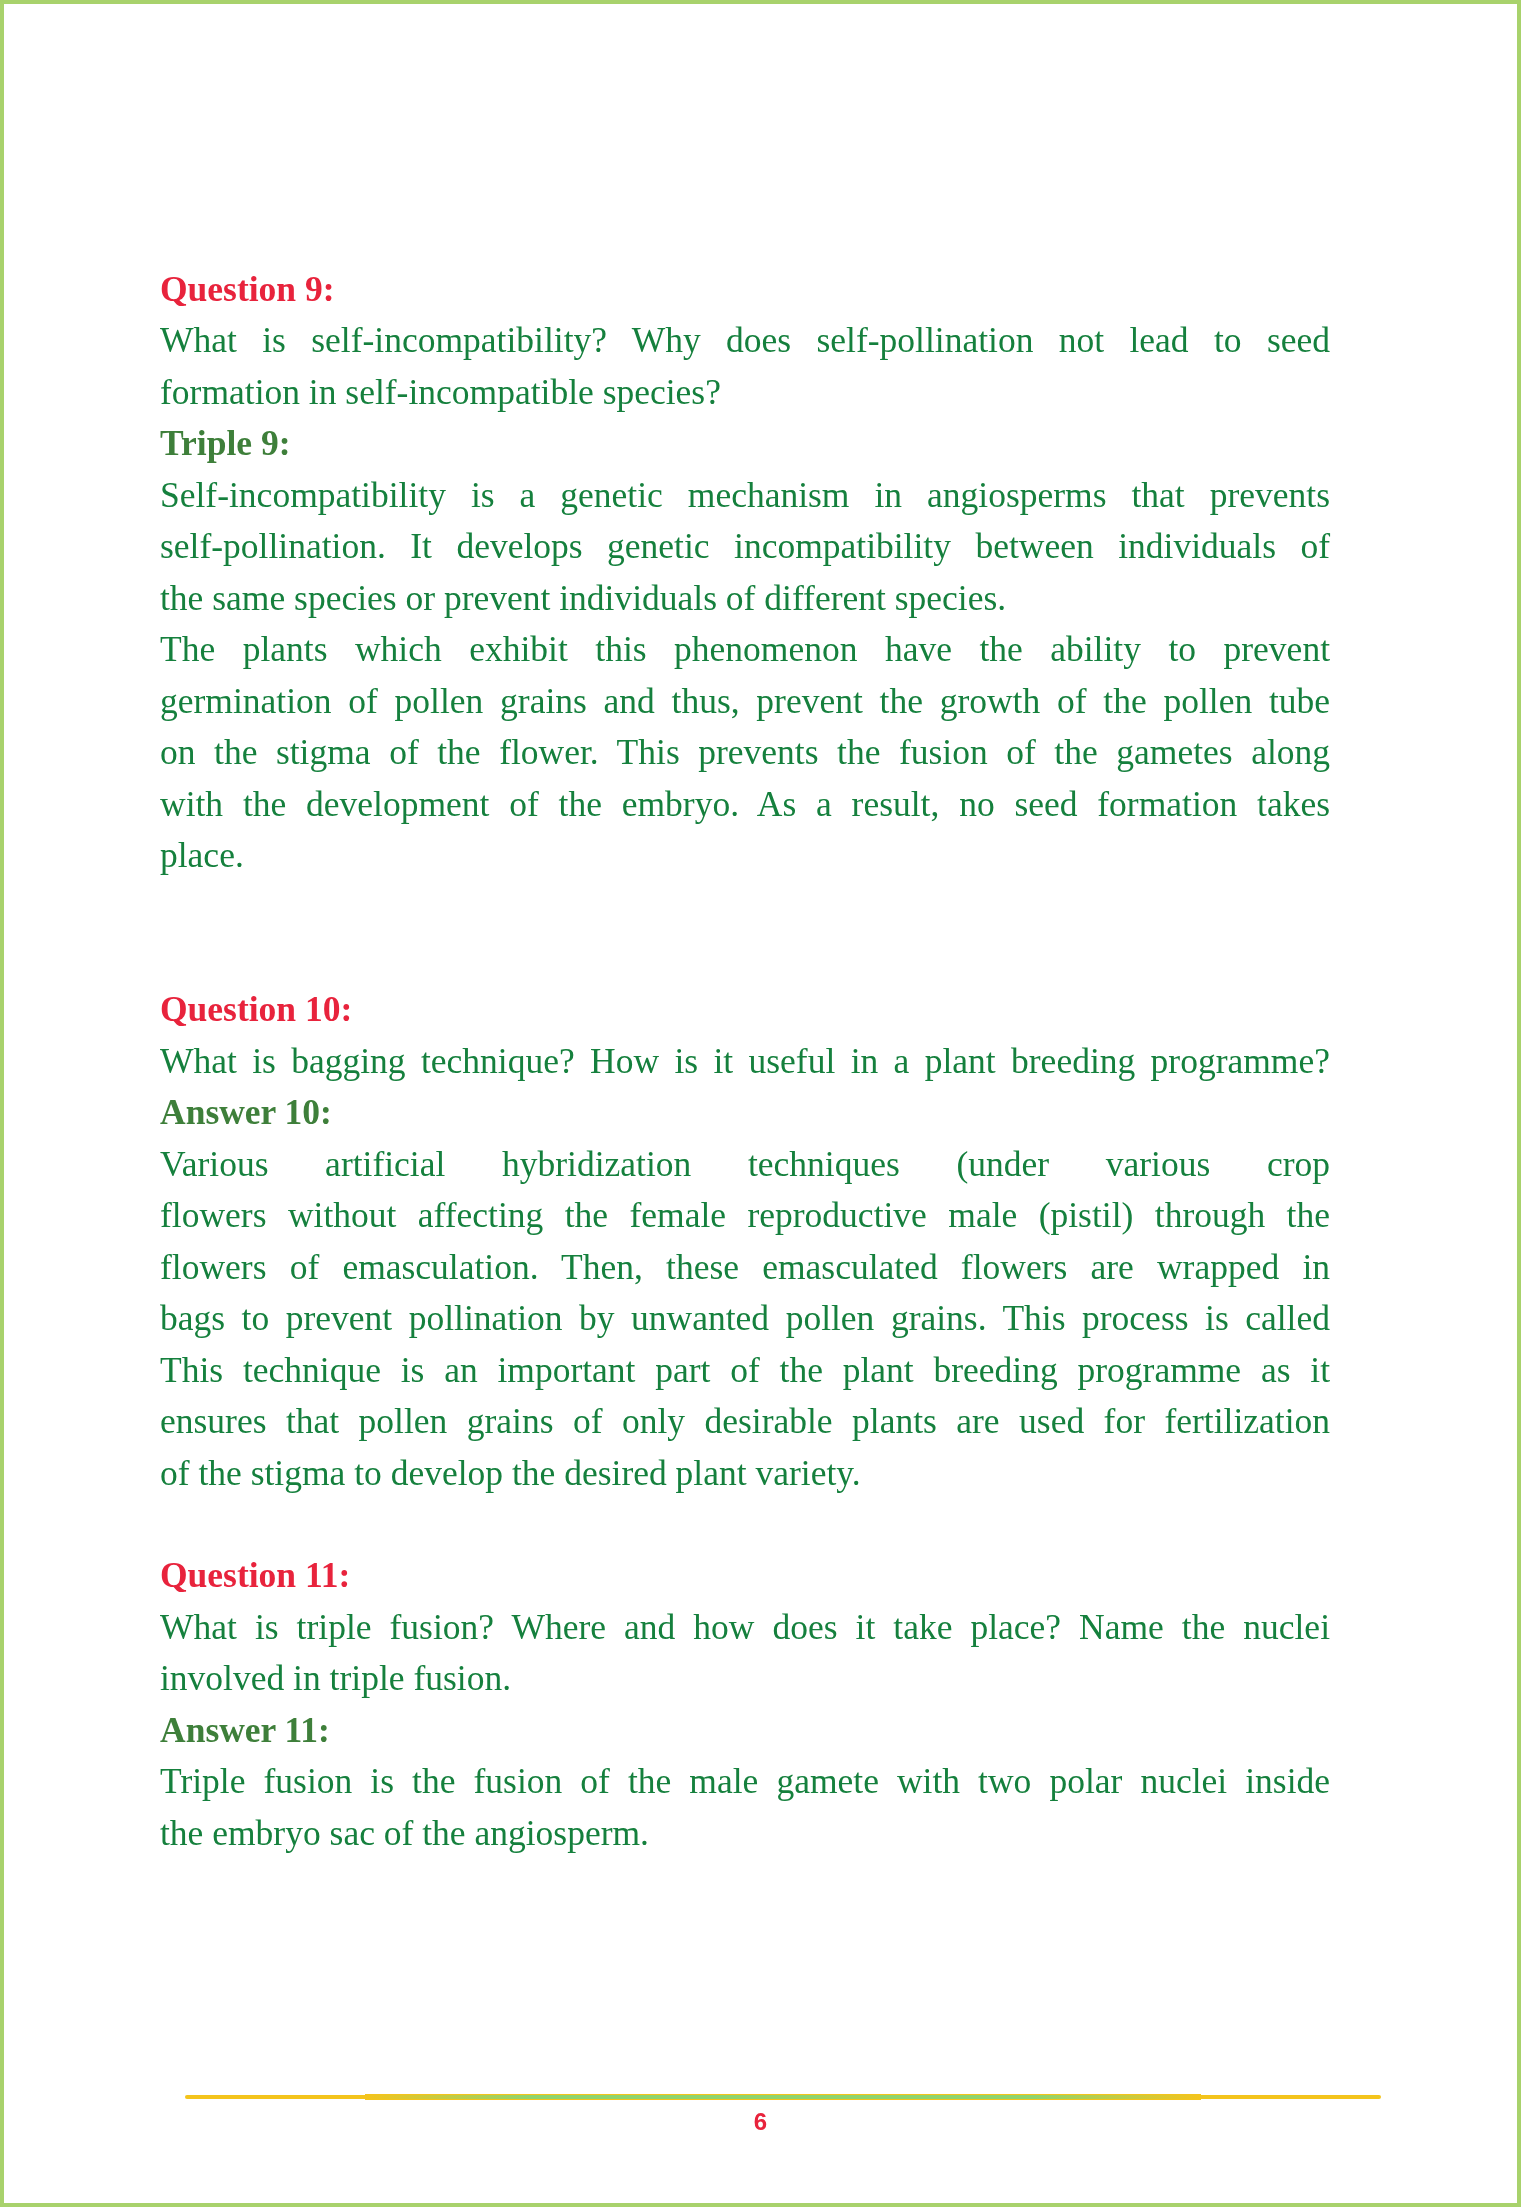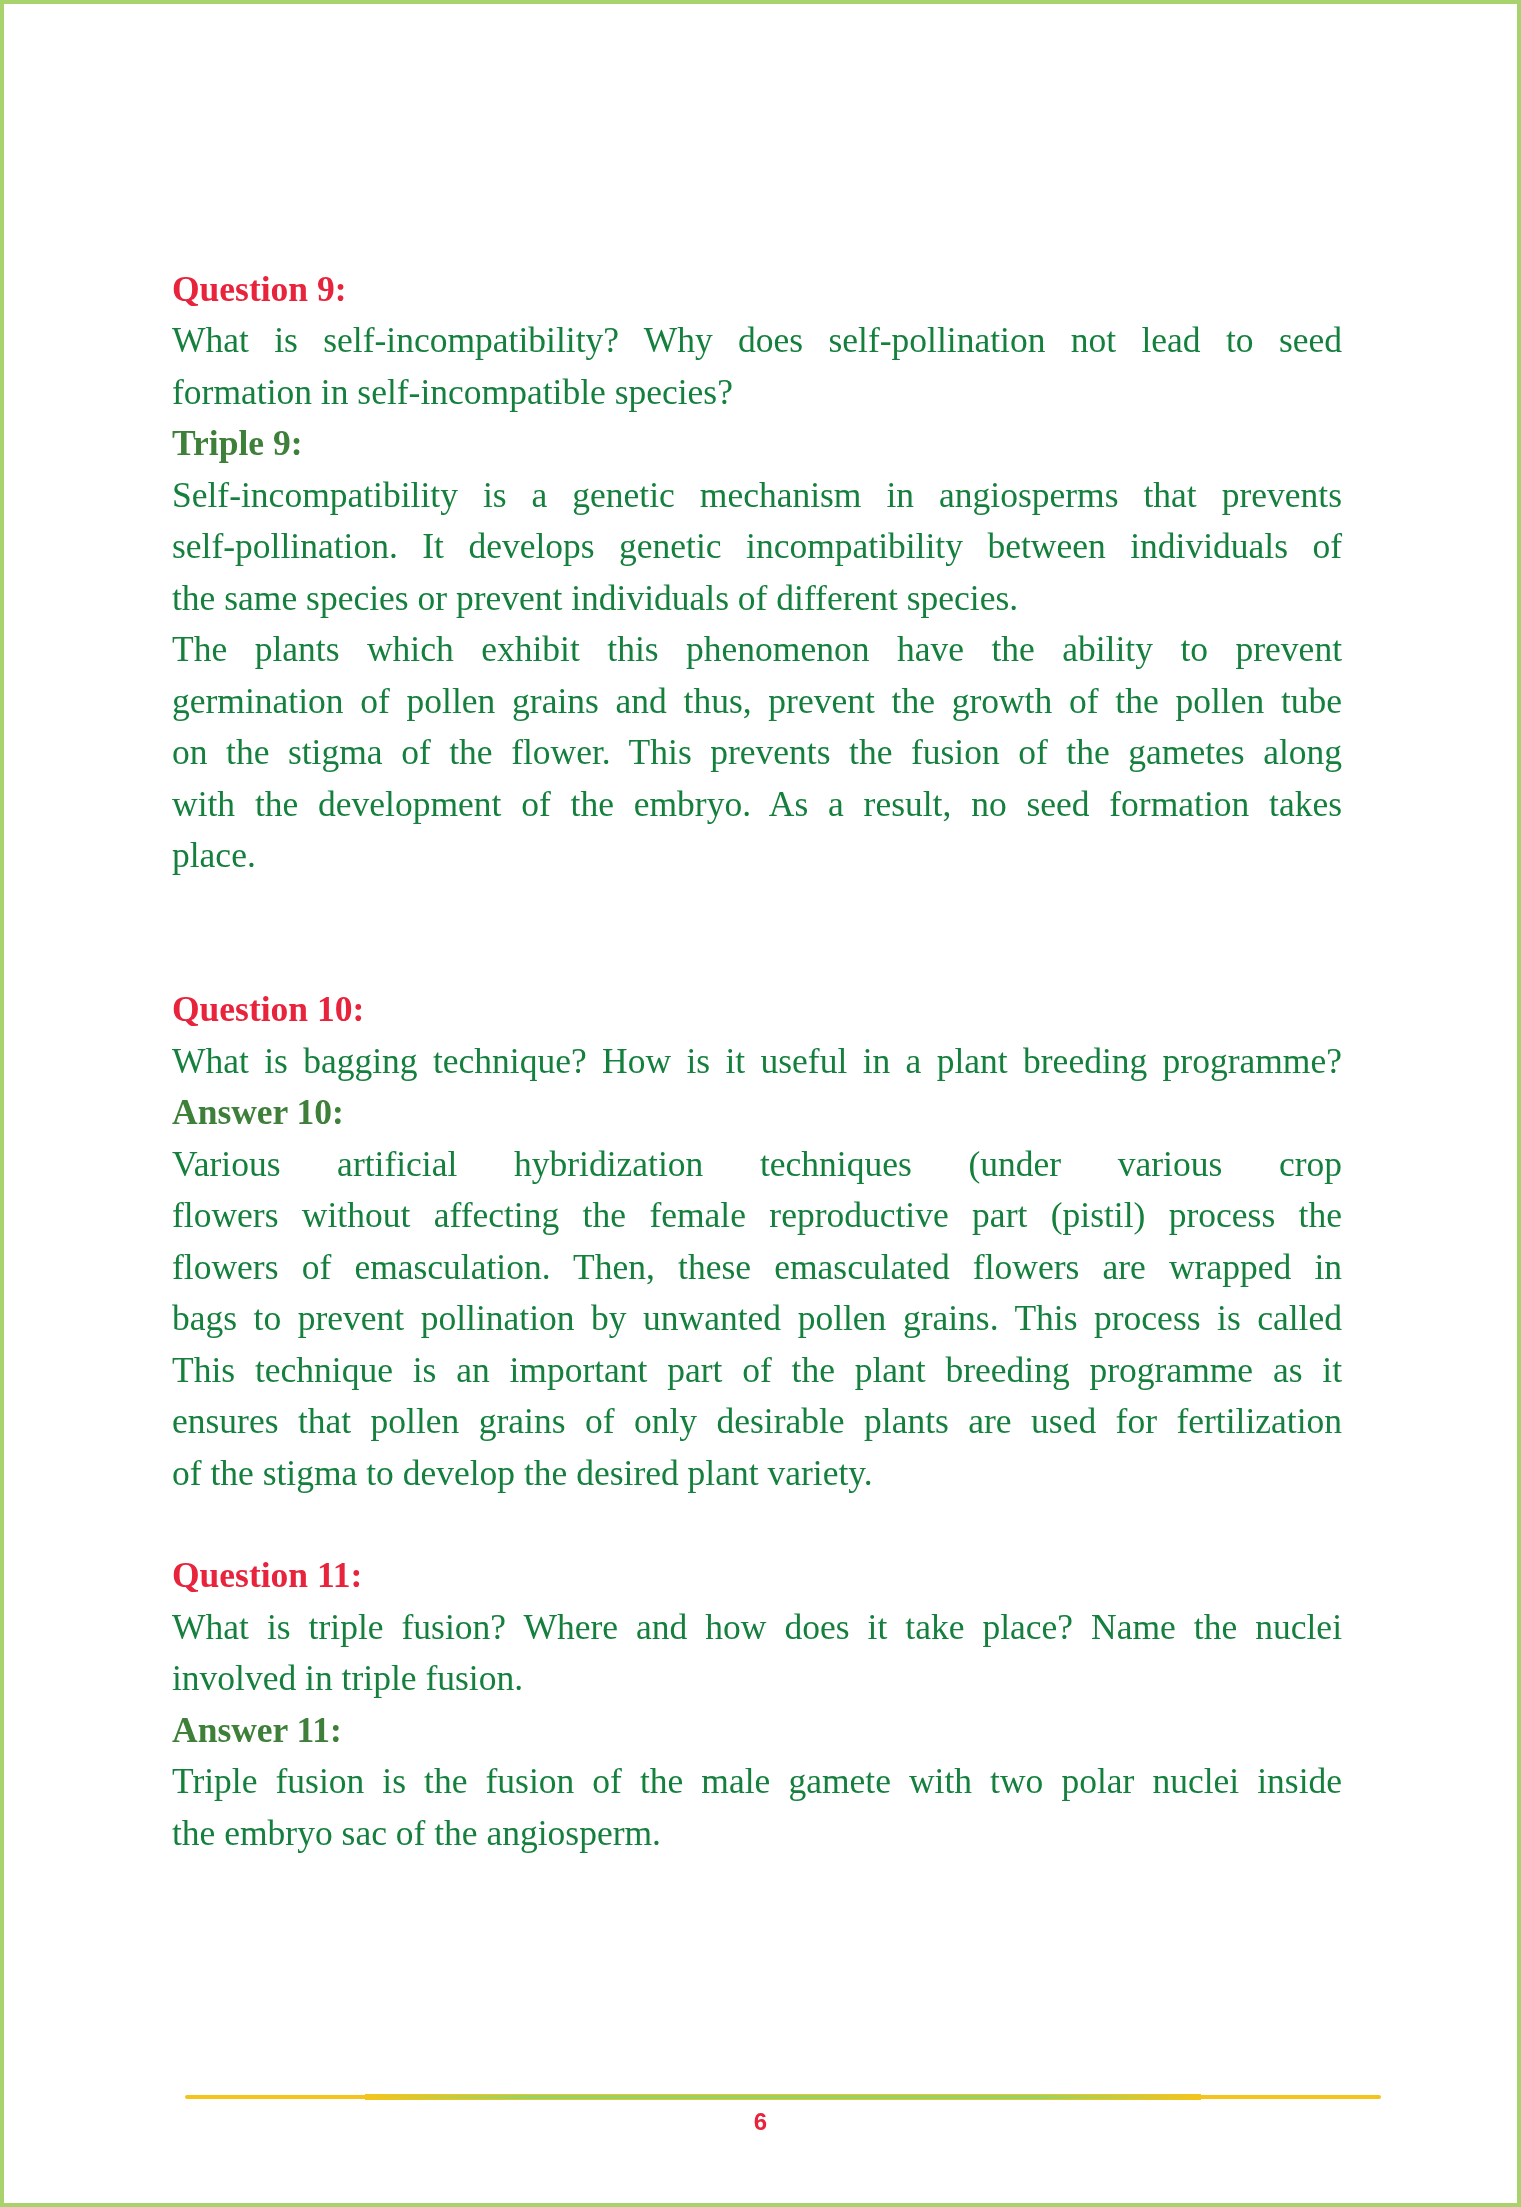--- a/index.html
+++ b/index.html
@@ -14,21 +14,21 @@
     .page-border {
       position: absolute;
       left: 0; top: 0;
       width: 1521px; height: 2207px;
       box-sizing: border-box;
       border: 4px solid #a8d26c;
       pointer-events: none;
     }
     .content {
       position: absolute;
-      left: 172px;
+      left: 160px;
       top: 264px;
       width: 1170px;
     }
     .line {
       font-size: 35.5px;
       line-height: 51.45px;
       color: #15803d;
       margin: 0;
     }
     .justify {
@@ -103,21 +103,21 @@
     <p class="line justify last">place.</p>
   </section>
 
   <div class="gap-large"></div>
 
   <section>
     <p class="heading q-heading">Question 10:</p>
     <p class="line justify">What is bagging technique? How is it useful in a plant breeding programme?</p>
     <p class="heading a-heading">Answer 10:</p>
     <p class="line justify">Various artificial hybridization techniques (under various crop</p>
-    <p class="line justify">flowers without affecting the female reproductive part (pistil) process the</p>
+    <p class="line justify">flowers without affecting the female reproductive male (pistil) through the</p>
     <p class="line justify">flowers of emasculation. Then, these emasculated flowers are wrapped in</p>
     <p class="line justify">bags to prevent pollination by unwanted pollen grains. This process is called</p>
     <p class="line justify">This technique is an important part of the plant breeding programme as it</p>
     <p class="line justify">ensures that pollen grains of only desirable plants are used for fertilization</p>
     <p class="line justify last">of the stigma to develop the desired plant variety.</p>
   </section>
 
   <div class="gap-medium"></div>
 
   <section>

